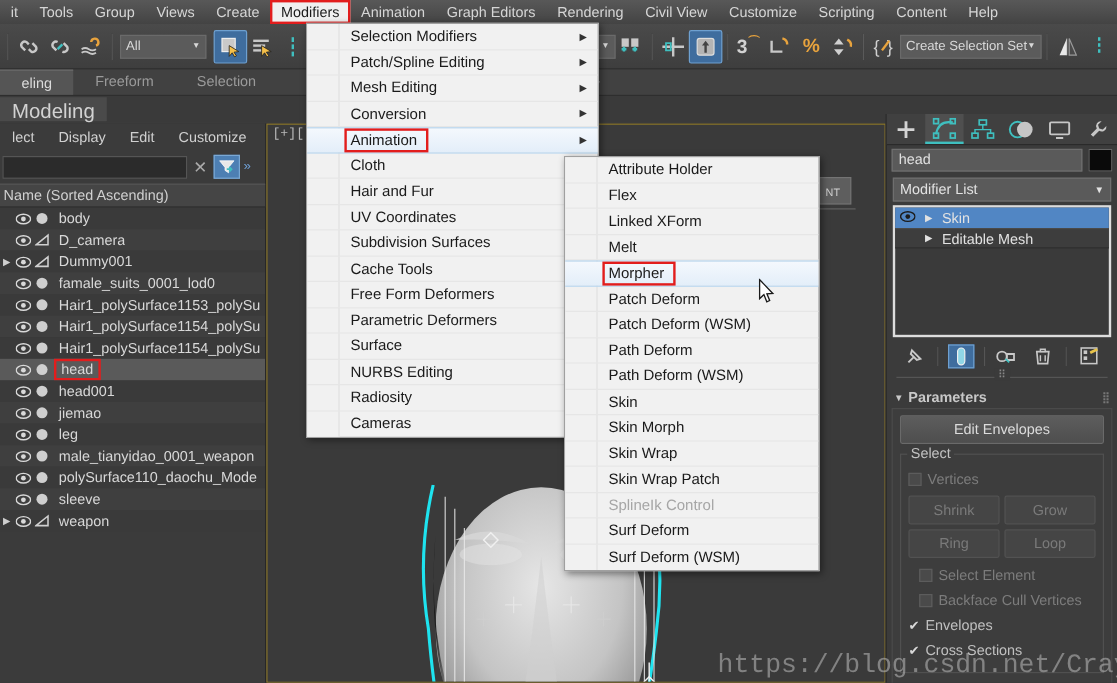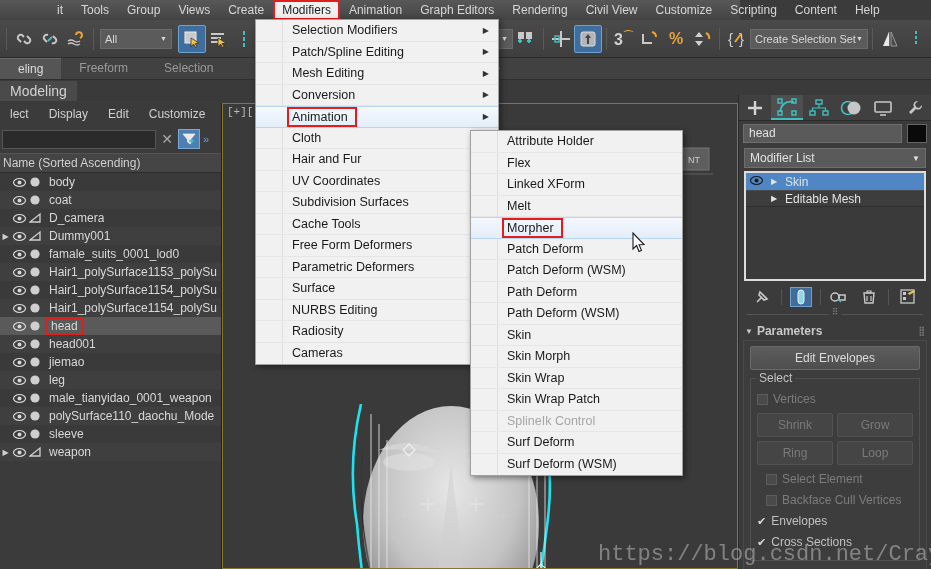--- a/index.html
+++ b/index.html
@@ -6,23 +6,23 @@
   html, body {
     width: 931px; height: 569px;
     background: #3b3b3b;
     font-family: "Liberation Sans", sans-serif;
     overflow: hidden;
   }
   #app { position: relative; width: 931px; height: 569px; }
 
   
   .menubar {
-    position: absolute; top: 0; left: 0; width: 740px; height: 20px;
+    position: absolute; top: 0; left: 0; width: 931px; height: 20px;
     background: linear-gradient(to bottom, #585858 0%, #4e4e4e 50%, #434343 100%);
-    display: flex; align-items: center; padding-left: 48px;
+    display: flex; align-items: center;
   }
   .menubar-item {
     color: #d6d6d6; font-size: 12px; padding: 2px 9px; height: 19px;
     display: flex; align-items: center; white-space: nowrap;
   }
   .menubar-item.active {
     border: 2px solid #e21d1d; color: #1a1a1a;
     background: #f0f0f0; padding: 0 7px; height: 20px;
   }
 
@@ -57,21 +57,21 @@
     background: #3c3c3c;
   }
   .ribbon-tabs { display: flex; height: 22px; background: #414141;
                  border-bottom: 1px solid #2e2e2e; }
   .rb-tab { font-size: 12px; color: #9a9a9a; padding: 3px 18px;
             white-space: nowrap; }
   .rb-tab.active { background: #555; color: #dcdcdc;
                    border-top: 1px solid #6a6a6a; }
   .ribbon-row2 { height: 22px; background: #3a3a3a; display: flex;
                  align-items: center; }
-  .rb-panel { font-size: 14px; color: #d2d2d2; background: #4a4a4a;
+  .rb-panel { font-size: 17px; color: #d2d2d2; background: #4a4a4a;
               padding: 2px 10px; height: 20px; }
 
   
   .explorer {
     position: absolute; top: 103px; left: 0; width: 222px; height: 466px;
     background: #3b3b3b; border-right: 1px solid #232323;
   }
   .exp-menubar { height: 22px; display: flex; align-items: center;
                  background: #3b3b3b; }
   .exp-menu { font-size: 12px; color: #d0d0d0; padding: 0 10px; }
@@ -429,35 +429,20 @@
               <ellipse cx="6.5" cy="5.5" rx="6" ry="4" fill="none" stroke="#d8d8d8" stroke-width="1.2"></ellipse>
               <circle cx="6.5" cy="5.5" r="2" fill="#d8d8d8"></circle>
             </svg>
           </span>
           <span class="exp-type">
             <svg width="12" height="12" viewBox="0 0 12 12">
               <circle cx="6" cy="6" r="4.6" fill="#cfcfcf"></circle>
             </svg>
           </span>
           <span class="exp-name">body</span>
-        </div>
-        <div class="exp-row">
-          <span class="exp-expand"></span>
-          <span class="exp-eye">
-            <svg width="13" height="11" viewBox="0 0 13 11">
-              <ellipse cx="6.5" cy="5.5" rx="6" ry="4" fill="none" stroke="#d8d8d8" stroke-width="1.2"></ellipse>
-              <circle cx="6.5" cy="5.5" r="2" fill="#d8d8d8"></circle>
-            </svg>
-          </span>
-          <span class="exp-type">
-            <svg width="12" height="12" viewBox="0 0 12 12">
-              <circle cx="6" cy="6" r="4.6" fill="#cfcfcf"></circle>
-            </svg>
-          </span>
-          <span class="exp-name">coat</span>
         </div>
         <div class="exp-row">
           <span class="exp-expand"></span>
           <span class="exp-eye">
             <svg width="13" height="11" viewBox="0 0 13 11">
               <ellipse cx="6.5" cy="5.5" rx="6" ry="4" fill="none" stroke="#d8d8d8" stroke-width="1.2"></ellipse>
               <circle cx="6.5" cy="5.5" r="2" fill="#d8d8d8"></circle>
             </svg>
           </span>
           <span class="exp-type">

